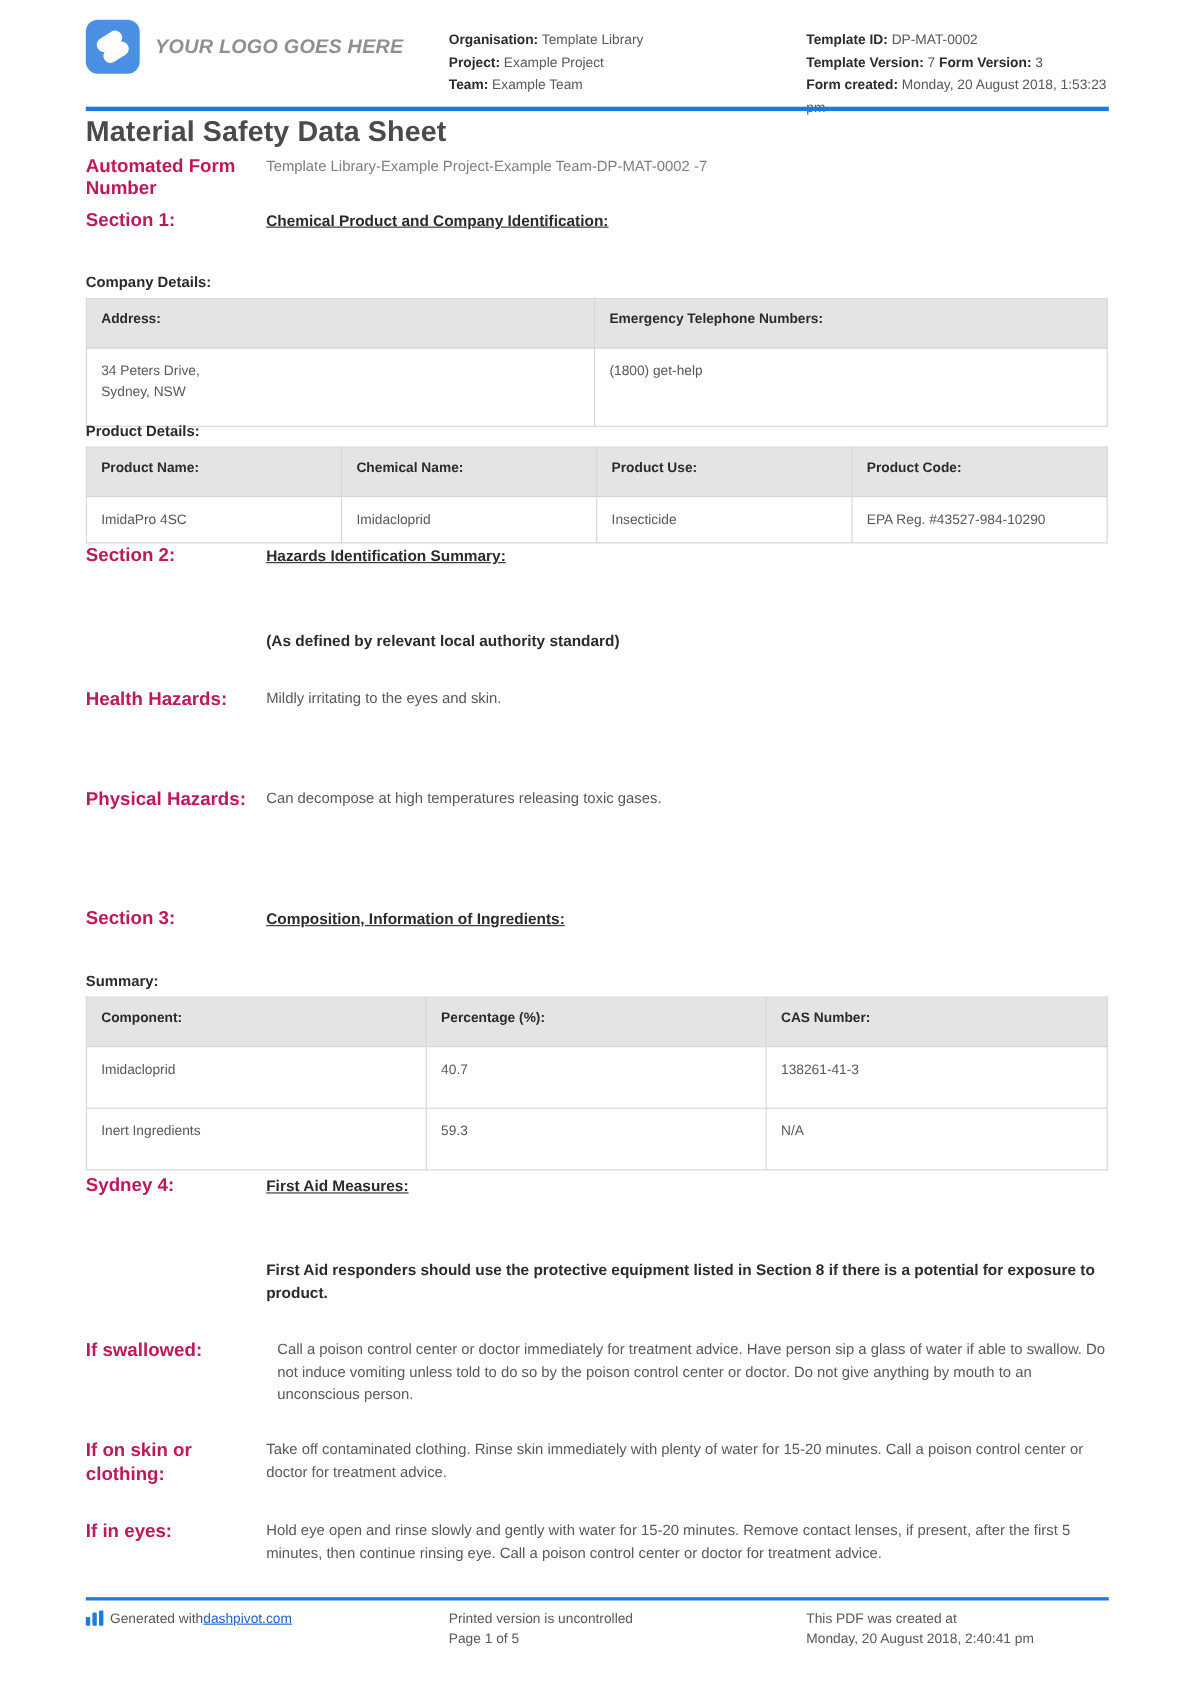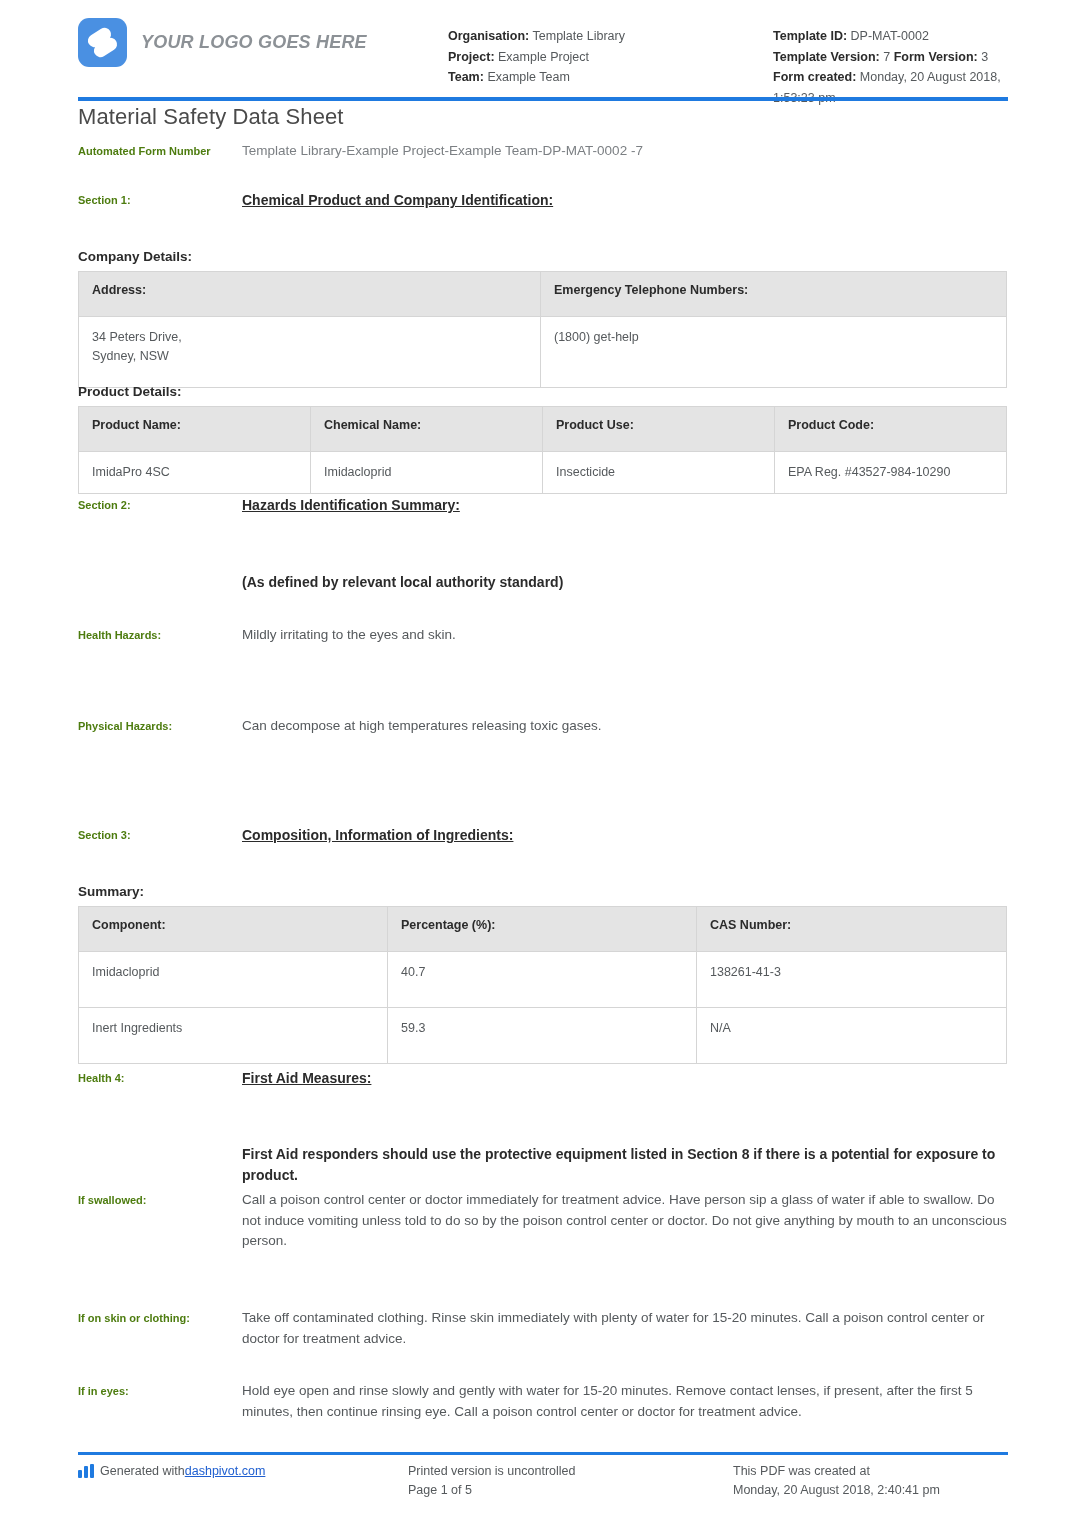--- a/index.html
+++ b/index.html
@@ -72,55 +72,55 @@
     white-space: nowrap;
   }
   .meta-col {
     font-size: 12.5px;
     line-height: 20.5px;
     color: #55595c;
   }
   .meta-col.left { flex: 0 0 325px; padding-top: 8px; }
   .meta-col.right { flex: 1 1 auto; padding-top: 8px; }
   .meta-col b { color: #2b2b2b; }
-  .meta-line { white-space: normal; margin-left: 40px; }
+  .meta-line { white-space: normal; }
 
   .rule-top {
     position: absolute;
     left: 78px;
     top: 97px;
     width: 930px;
     height: 4px;
     background: #1f7ae0;
   }
 
   
   .doc-title {
     position: absolute;
     left: 78px;
     top: 104px;
-    font-size: 22px;
-    font-weight: normal;
+    font-size: 26px;
+    font-weight: bold;
     color: #4a4a4a;
     letter-spacing: 0.1px;
   }
 
   
   .row {
     position: absolute;
     left: 78px;
     width: 930px;
     display: flex;
     align-items: flex-start;
   }
   .row .lbl {
     flex: 0 0 164px;
-    font-size: 11px;
-    font-weight: bold;
-    color: #4d7c0f;
+    font-size: 17px;
+    font-weight: bold;
+    color: #be185d;
     line-height: 20px;
   }
   .row .val {
     flex: 1 1 auto;
     font-size: 13.5px;
     color: #55595c;
     line-height: 20px;
   }
   .row .val.gray { color: #7b7f83; }
   .section-link {
@@ -383,32 +383,32 @@
       </tr>
       <tr>
         <td style="height:33px;">Inert Ingredients</td>
         <td>59.3</td>
         <td>N/A</td>
       </tr>
     </tbody>
   </table>
 
   <div class="row" style="top:1068px;">
-    <div class="lbl">Health 4:</div>
+    <div class="lbl">Sydney 4:</div>
     <div class="val"><span class="section-link">First Aid Measures:</span></div>
   </div>
 
   <div class="row" style="top:1144px;">
     <div class="lbl"></div>
     <div class="val" style="max-width:765px;">
       <span class="center-bold" style="line-height:21px;">First Aid responders should use the protective equipment listed in Section 8 if there is a potential for exposure to product.</span>
     </div>
   </div>
 
-  <div class="row" style="top:1190px;">
+  <div class="row" style="top:1217px;gap:10px;">
     <div class="lbl" style="line-height:21px;">If swallowed:</div>
     <div class="val" style="max-width:766px;">
         <div class="body-text">Call a poison control center or doctor immediately for treatment advice. Have person sip a glass of water if able to swallow. Do not induce vomiting unless told to do so by the poison control center or doctor. Do not give anything by mouth to an unconscious person.</div>
       </div>
   </div>
 
   <div class="row" style="top:1308px;">
     <div class="lbl" style="line-height:21px;">If on skin or clothing:</div>
     <div class="val" style="max-width:745px;">
         <div class="body-text">Take off contaminated clothing. Rinse skin immediately with plenty of water for 15-20 minutes. Call a poison control center or doctor for treatment advice.</div>

